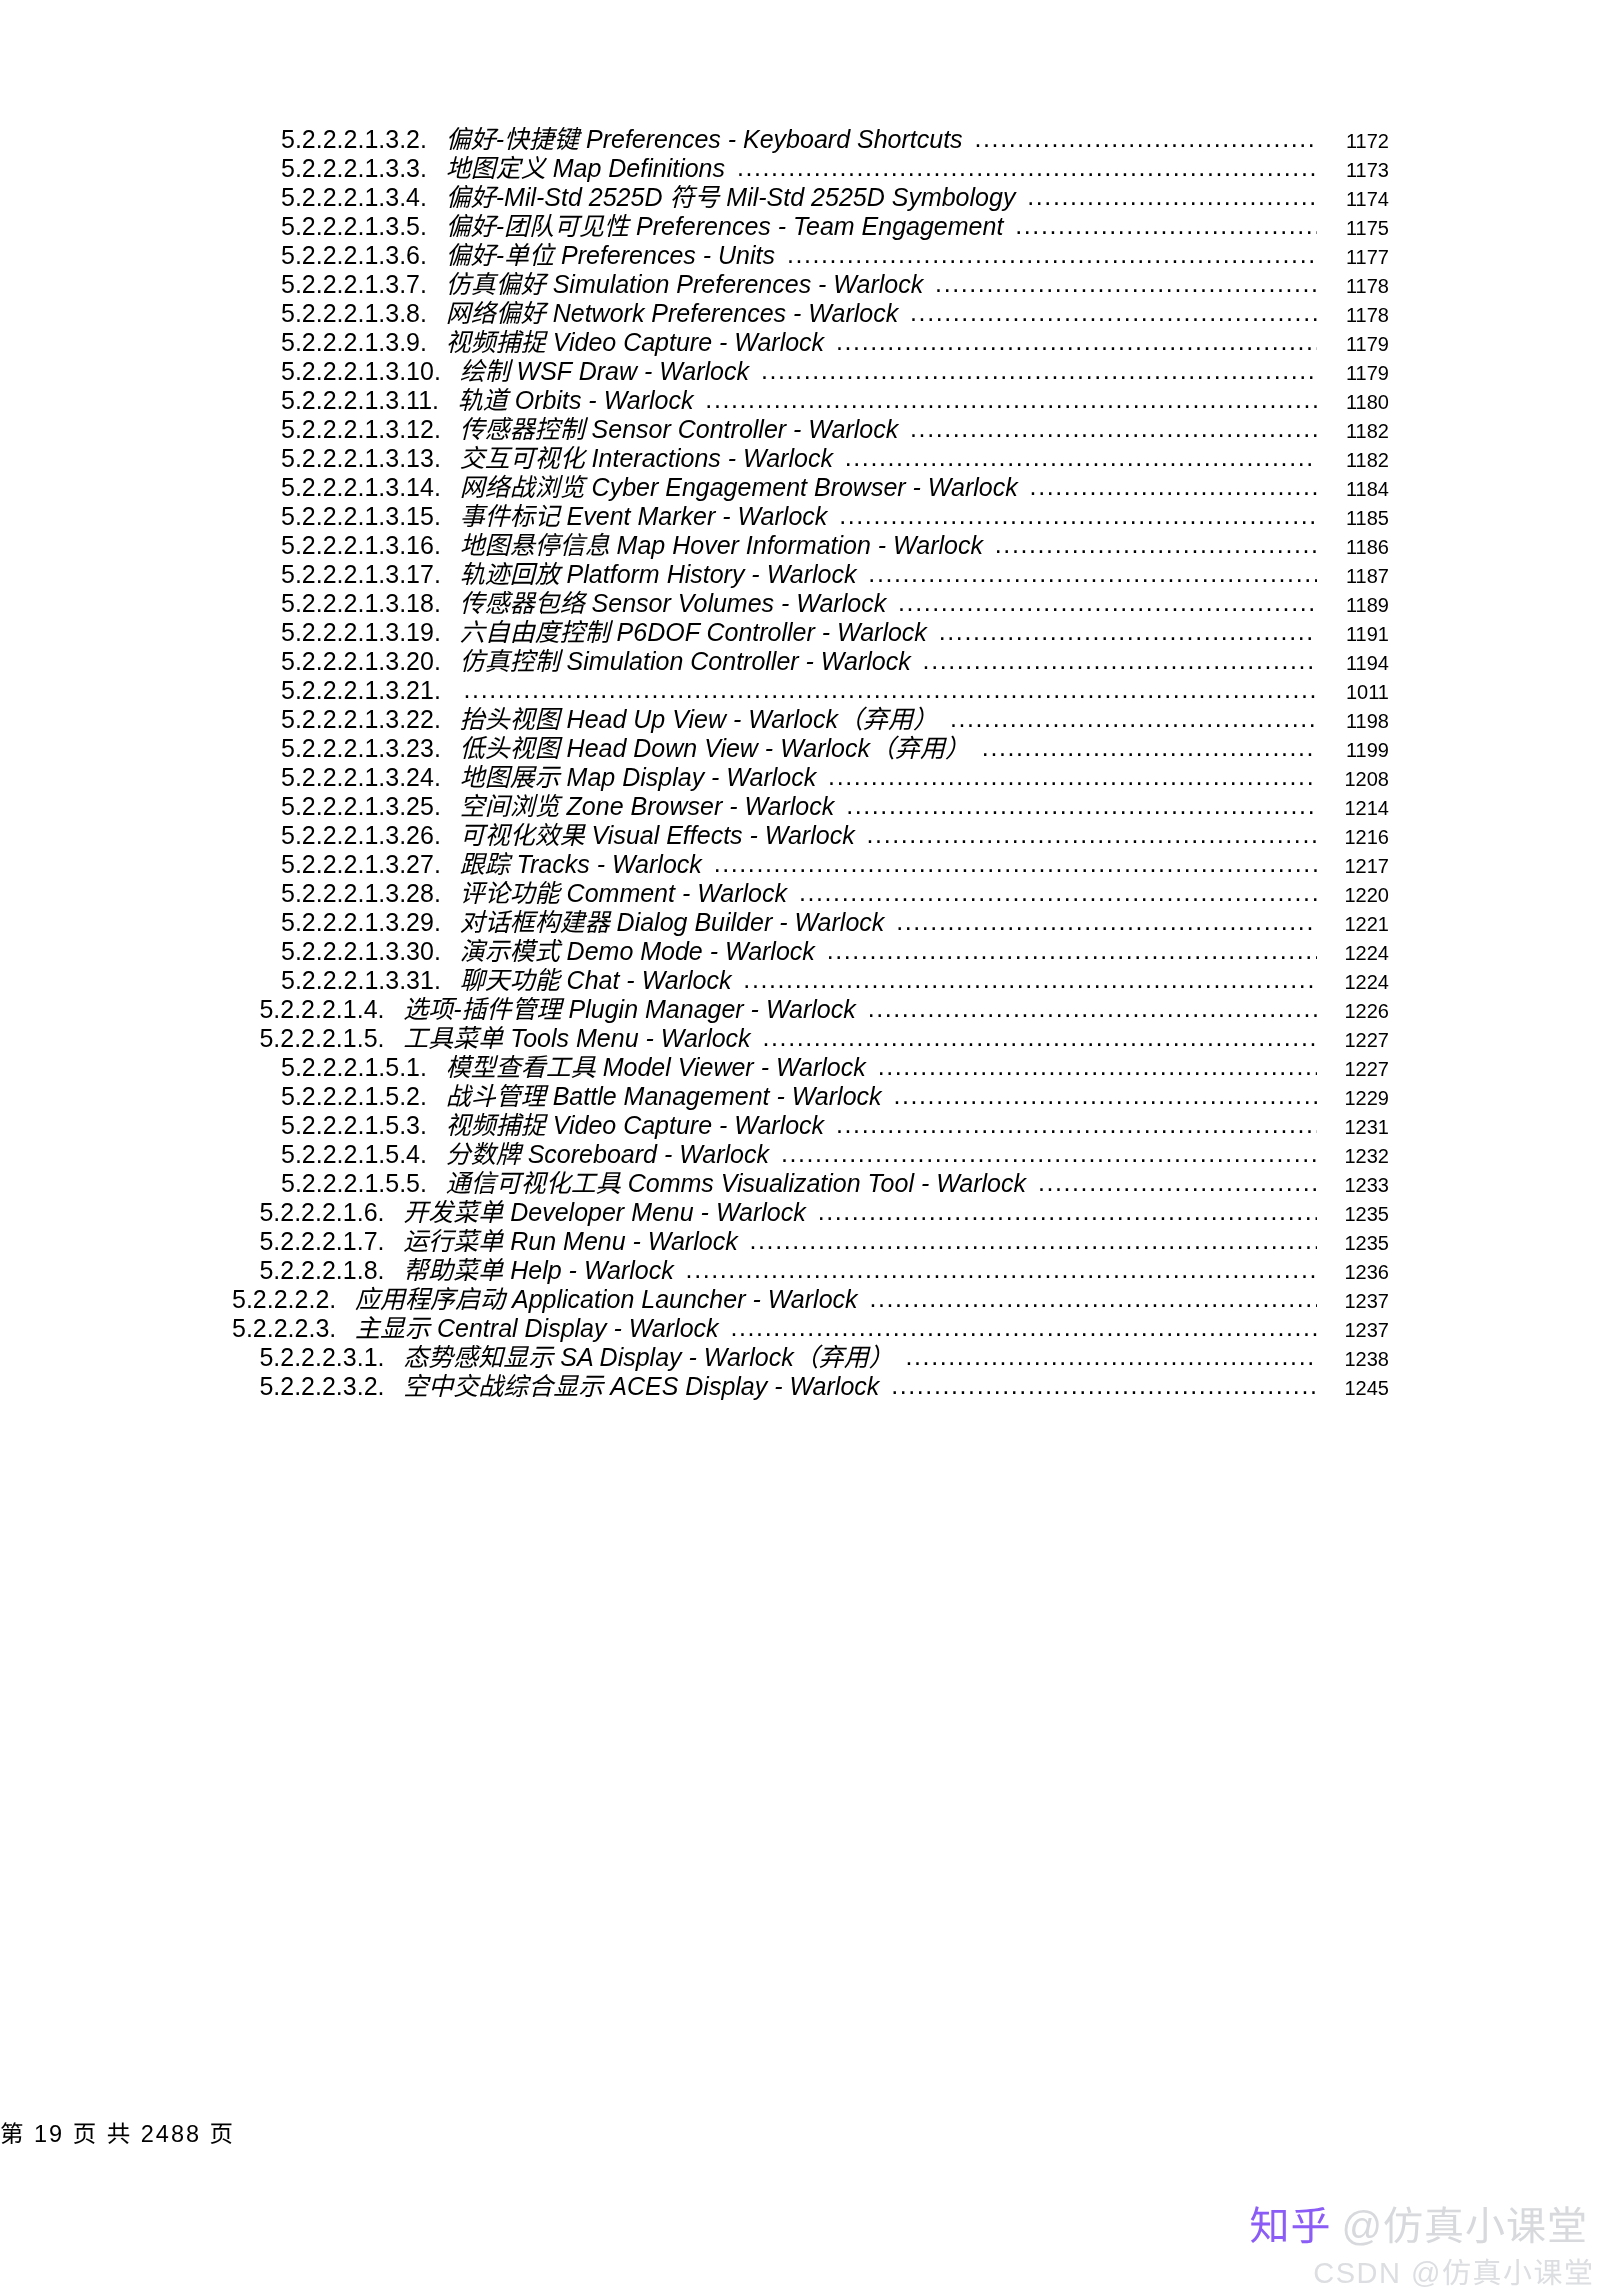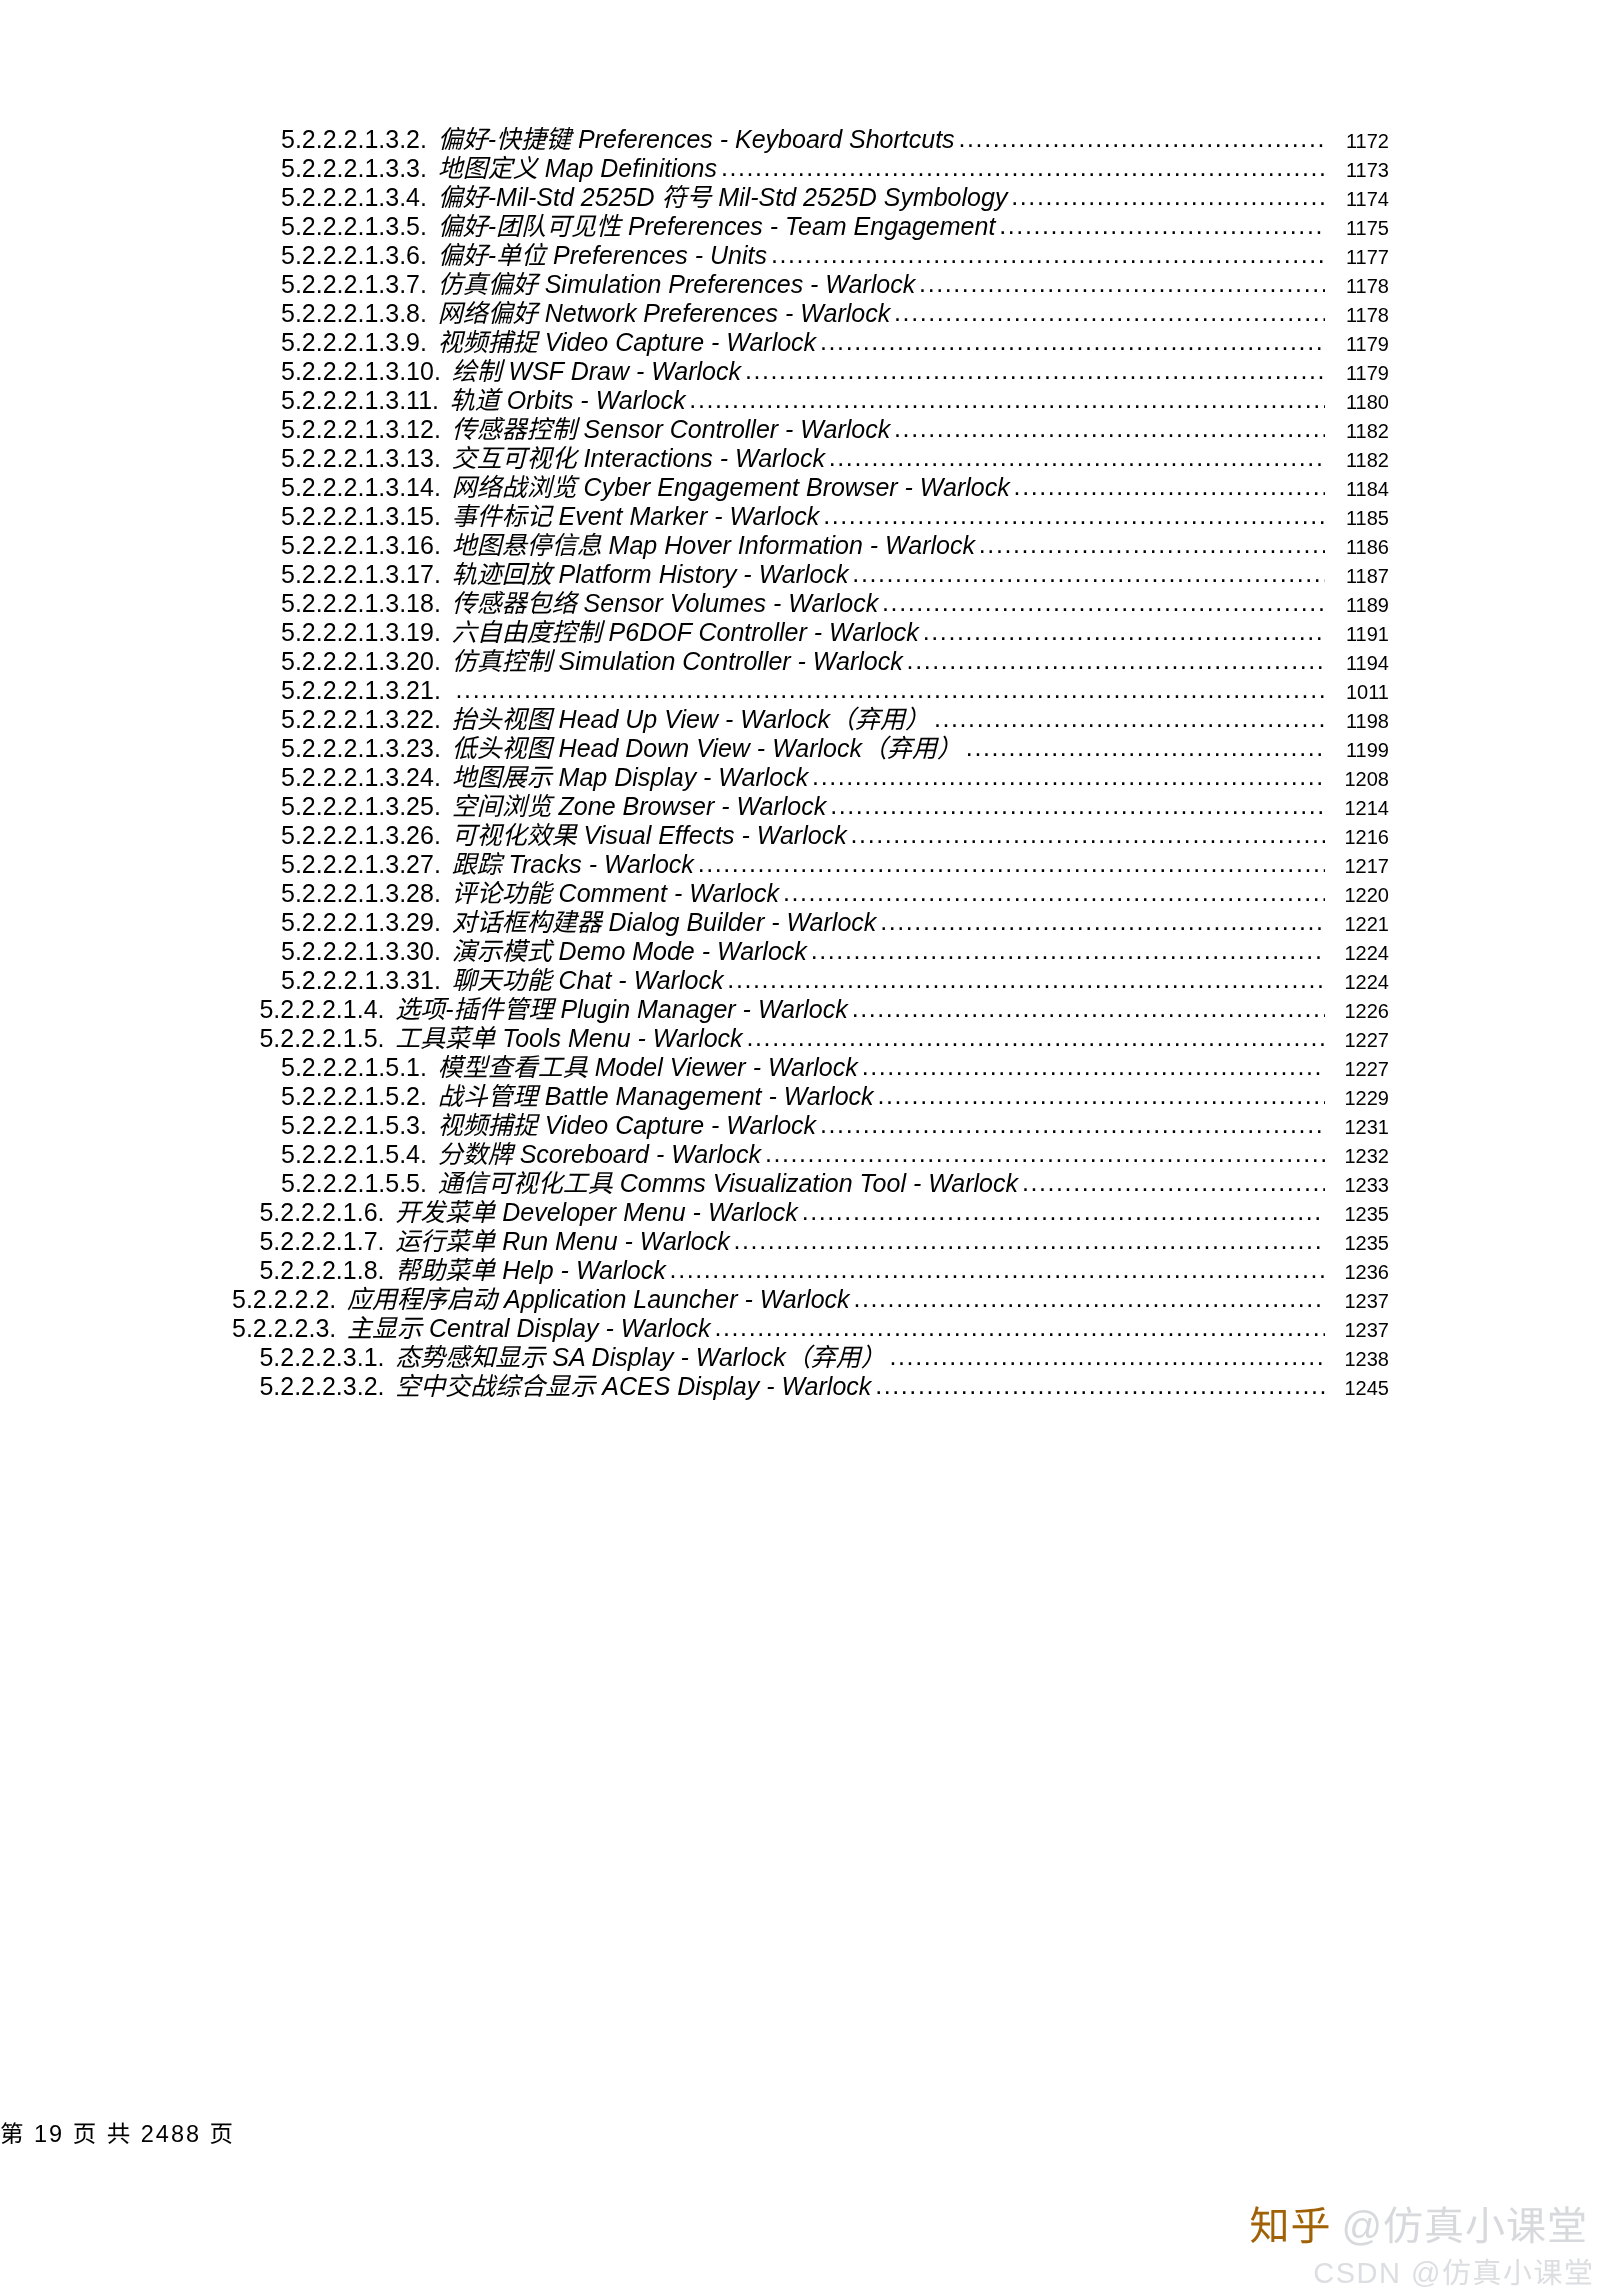--- a/index.html
+++ b/index.html
@@ -34,20 +34,21 @@
 
   .toc-row {
     display: flex;
     align-items: baseline;
     font-size: 25px;
     line-height: 29px;
     height: 29px;
     color: #000;
     white-space: nowrap;
     letter-spacing: 0px;
+    gap: 8px;
   }
 
   
   .lvl-1 { padding-left: 0px;  }   
   .lvl-2 { padding-left: 27.4px; }   
   .lvl-3 { padding-left: 49px; }   
 
   .toc-num {
     flex: 0 0 auto;
     margin-right: 10.8px;
@@ -92,21 +93,21 @@
     right: 33px;
     top: 2194px;
     display: flex;
     align-items: center;
     gap: 9.8px;
     font-size: 40px;
     color: #d7d9dc;
     letter-spacing: 1px;
     font-weight: 400;
   }
-  #wm-zhihu .wm-logo { font-size: 40px; color: #a16207; }
+  #wm-zhihu .wm-logo { font-size: 40px; color: #8b5cf6; }
   #wm-csdn {
     position: absolute;
     right: 26.5px;
     top: 2249px;
     font-size: 29px;
     color: #dcdee1;
     letter-spacing: 1.5px;
   }
 </style>
 </head>

